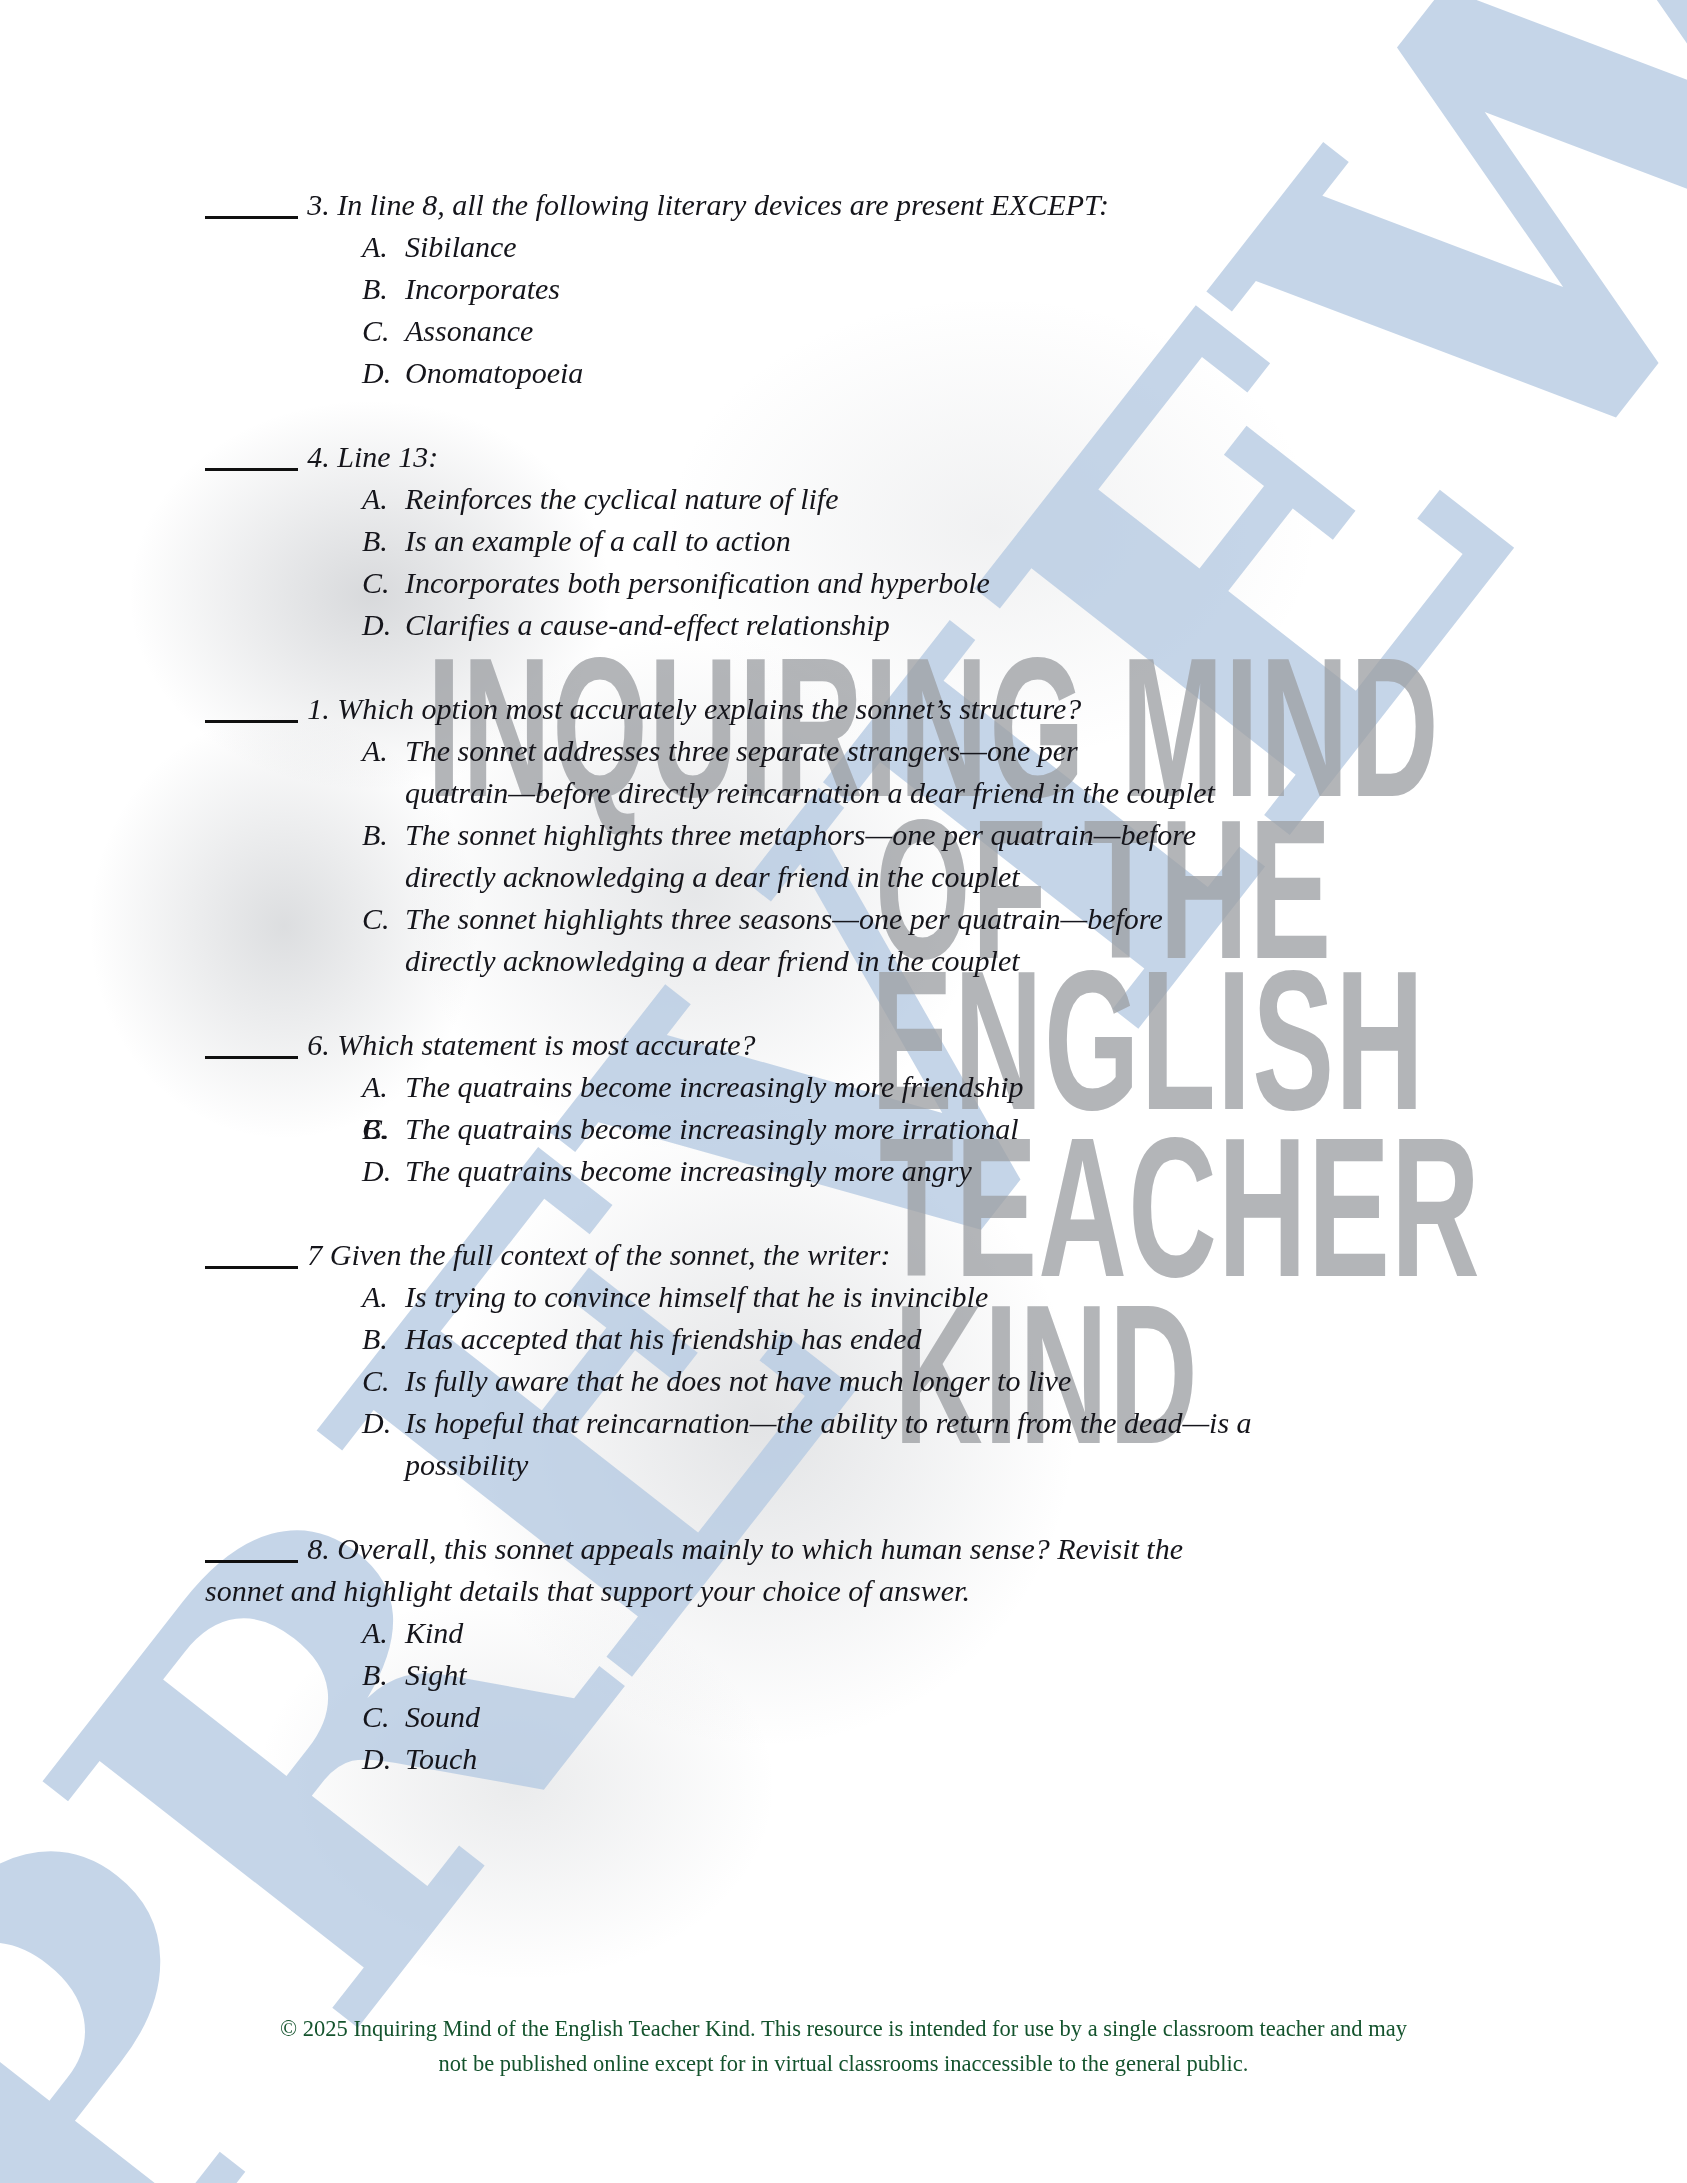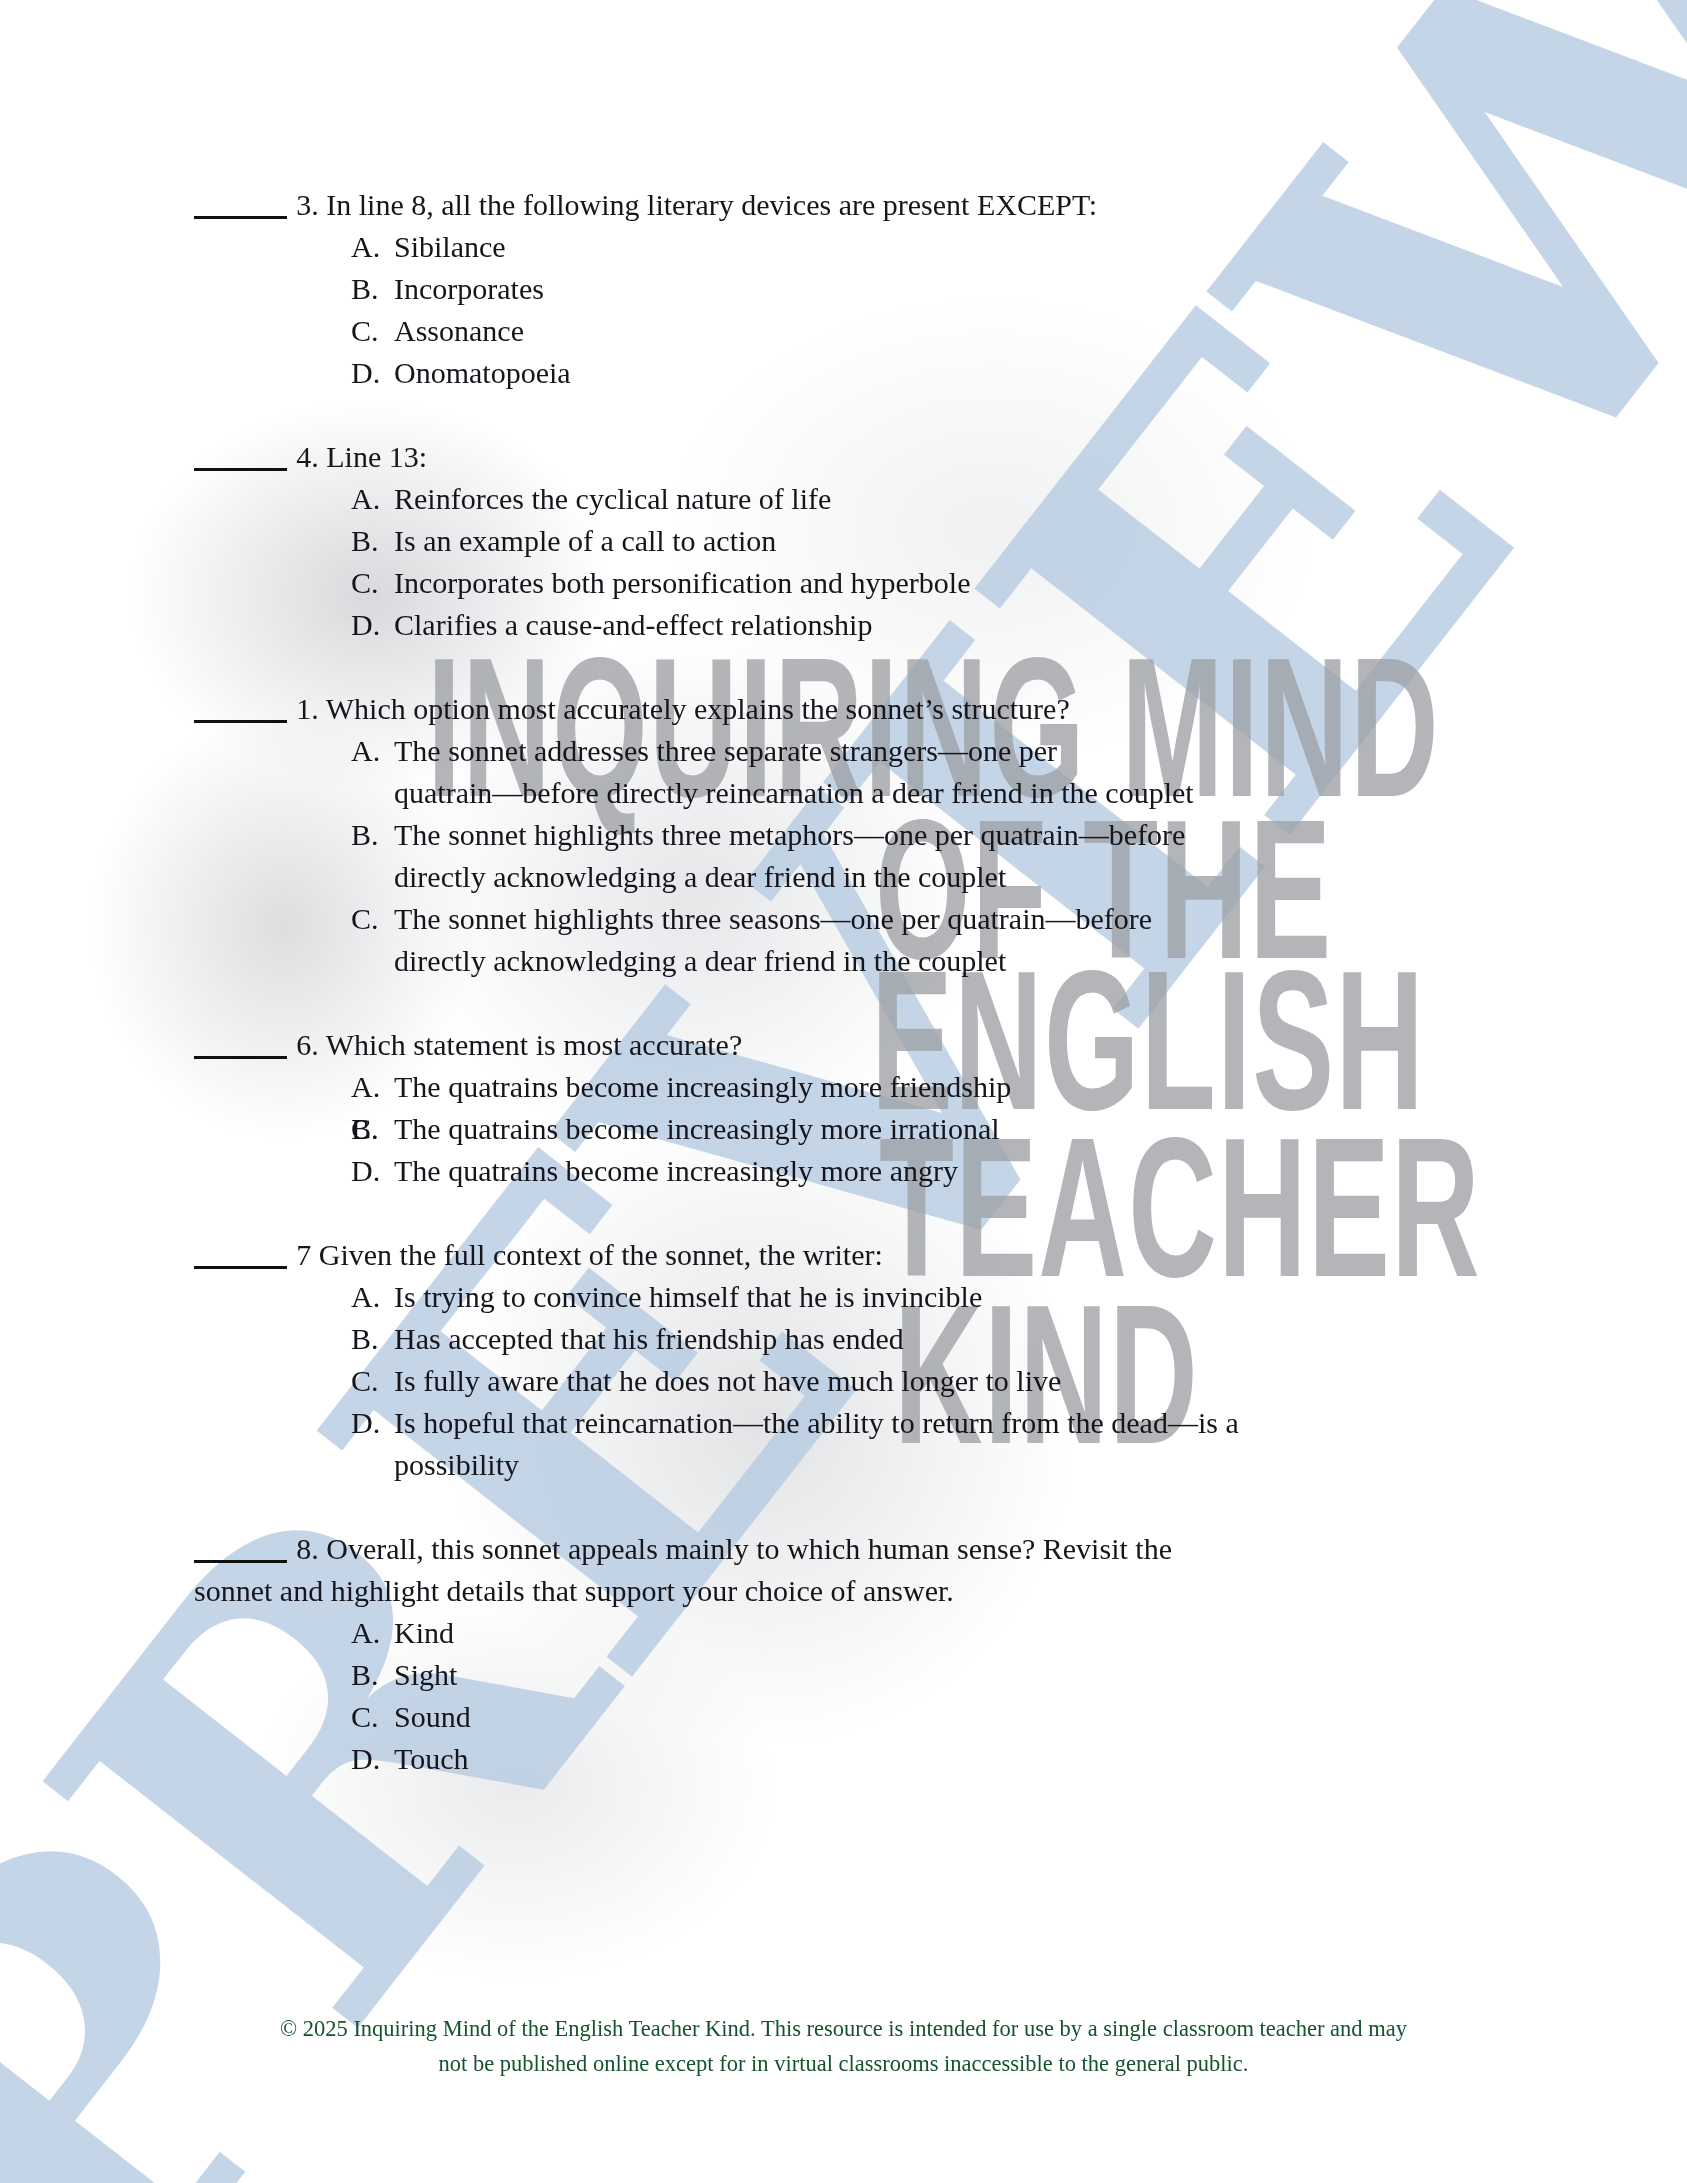--- a/index.html
+++ b/index.html
@@ -52,21 +52,21 @@
   .gray-watermark div:nth-child(2){left:875px;top:791px;}
   .gray-watermark div:nth-child(3){left:871px;top:942px;}
   .gray-watermark div:nth-child(4){left:879px;top:1109px;}
   .gray-watermark div:nth-child(5){left:894px;top:1276px;}
 
   
   .content{
     position:absolute;left:190px;top:184px;width:1338px;z-index:5;
     font-size:30px;line-height:42px;
   }
-  .question{margin:0 0 42px 4px;}
+  .question{margin:0 0 42px 15px;font-style:italic;}
   .stem-line{}
   .blank{
     display:inline-block;
     width:93px;height:20px;
     border-bottom:3.3px solid #101010;
     margin-right:9.3px;
     transform:translateY(4px);
   }
   .stem-text{white-space:pre-line;}
   .option{position:relative;padding-left:200px;}

